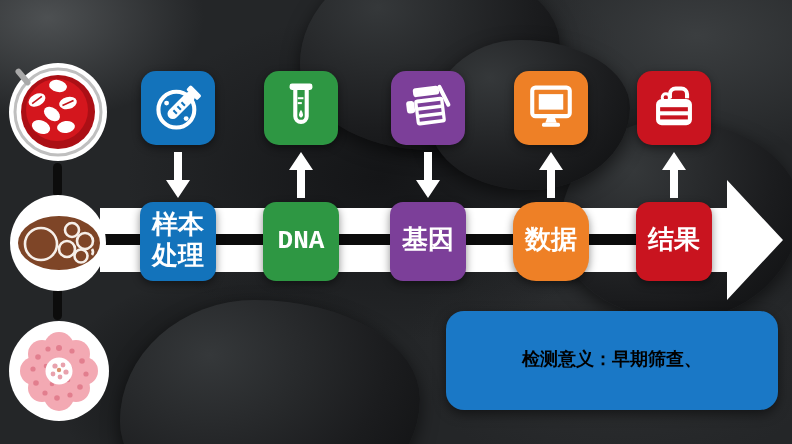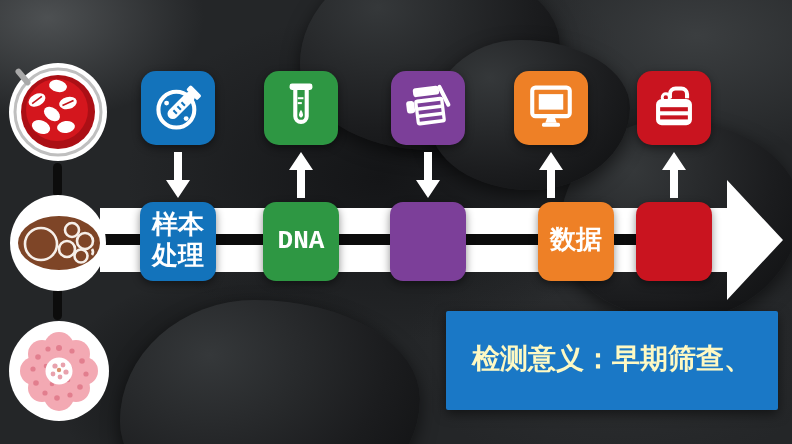--- a/index.html
+++ b/index.html
@@ -23,23 +23,23 @@
   
   .icon-box{position:absolute;top:71px;width:74px;height:74px;border-radius:15px;
     display:flex;align-items:center;justify-content:center;
     box-shadow:0 3px 8px rgba(0,0,0,.45);}
   .step-arrow{position:absolute;top:151px;width:28px;height:48px;}
   .label-box{position:absolute;top:202px;width:76px;height:79px;border-radius:13px;
     display:flex;flex-direction:column;align-items:center;justify-content:center;
     color:#fff;font-weight:bold;font-size:26px;line-height:1.18;text-align:center;
     box-shadow:0 3px 8px rgba(0,0,0,.45);}
   .specimen{position:absolute;}
-  .note-box{position:absolute;left:446px;top:311px;width:332px;height:99px;border-radius:2px;
+  .note-box{position:absolute;left:446px;top:311px;width:332px;height:99px;border-radius:18px;
     display:flex;flex-direction:column;align-items:center;justify-content:center;
-    color:#fef9c3;font-weight:bold;font-size:28px;line-height:1.5;text-align:center;
+    color:#000000;font-weight:bold;font-size:18px;line-height:1.5;text-align:center;
     box-shadow:0 4px 12px rgba(0,0,0,.5);}
 </style>
 </head>
 <body>
 
 <div id="stage">
 
   <div class="rock" style="left:300px;top:-40px;width:260px;height:190px;"></div>
   <div class="rock" style="left:560px;top:120px;width:240px;height:200px;"></div>
   <div class="rock" style="left:120px;top:300px;width:300px;height:220px;"></div>
@@ -187,51 +187,53 @@
           <rect x="26" y="49" width="28" height="4.5"></rect>
         </g>
       </g>
       <line x1="52" y1="12" x2="63" y2="34" stroke="#fff" stroke-width="5" stroke-linecap="round"></line>
     </svg>
   </div>
   <svg class="step-arrow" style="left:414px;" viewBox="0 0 28 48">
     <polygon points="10,1 18,1 18,29 26,29 14,47 2,29 10,29" fill="#fff"></polygon>
   </svg>
   <div class="label-box" style="left: 390px; background: rgb(124, 63, 153);">
+    <span>基因</span>
   </div>
 
   <div class="icon-box" style="left: 514px; background: rgb(238, 128, 38);">
     <svg width="62" height="62" viewBox="0 0 76 76">
       <rect x="15" y="13" width="46" height="35" rx="4" fill="none" stroke="#fff" stroke-width="5"></rect>
       <rect x="23" y="21" width="30" height="19" fill="#fff"></rect>
       <polygon points="34,48 42,48 45,56 31,56" fill="#fff"></polygon>
       <rect x="27" y="56" width="22" height="5" rx="2" fill="#fff"></rect>
     </svg>
   </div>
   <svg class="step-arrow" style="left:537px;" viewBox="0 0 28 48">
     <polygon points="14,1 26,19 18,19 18,47 10,47 10,19 2,19" fill="#fff"></polygon>
   </svg>
-  <div class="label-box" style="left: 538px; background: rgb(238, 128, 38);">
+  <div class="label-box" style="left: 513px; background: rgb(238, 128, 38); border-radius: 23px;">
     <span>数据</span>
   </div>
 
   <div class="icon-box" style="left: 637px; background: rgb(201, 20, 31);">
     <svg width="62" height="62" viewBox="0 0 76 76">
       <path d="M33 26 v-5 a7 7 0 0 1 7 -7 h7 a7 7 0 0 1 7 7 v5" fill="none" stroke="#fff" stroke-width="5"></path>
       <circle cx="28" cy="25" r="4.5" fill="none" stroke="#fff" stroke-width="3.5"></circle>
       <rect x="16" y="27" width="44" height="32" rx="7" fill="#fff"></rect>
       <g fill="#c9141f">
         <rect x="21" y="37" width="34" height="5"></rect>
         <rect x="21" y="47" width="34" height="5"></rect>
       </g>
     </svg>
   </div>
   <svg class="step-arrow" style="left:660px;" viewBox="0 0 28 48">
     <polygon points="14,1 26,19 18,19 18,47 10,47 10,19 2,19" fill="#fff"></polygon>
   </svg>
   <div class="label-box" style="left: 636px; background: rgb(201, 20, 31);">
+    <span>结果</span>
   </div>
 
   <div class="note-box" style="background: rgb(26, 120, 198);">
     <span>检测意义：早期筛查、</span>
   </div>
 
 </div>
 
 </body></html>

